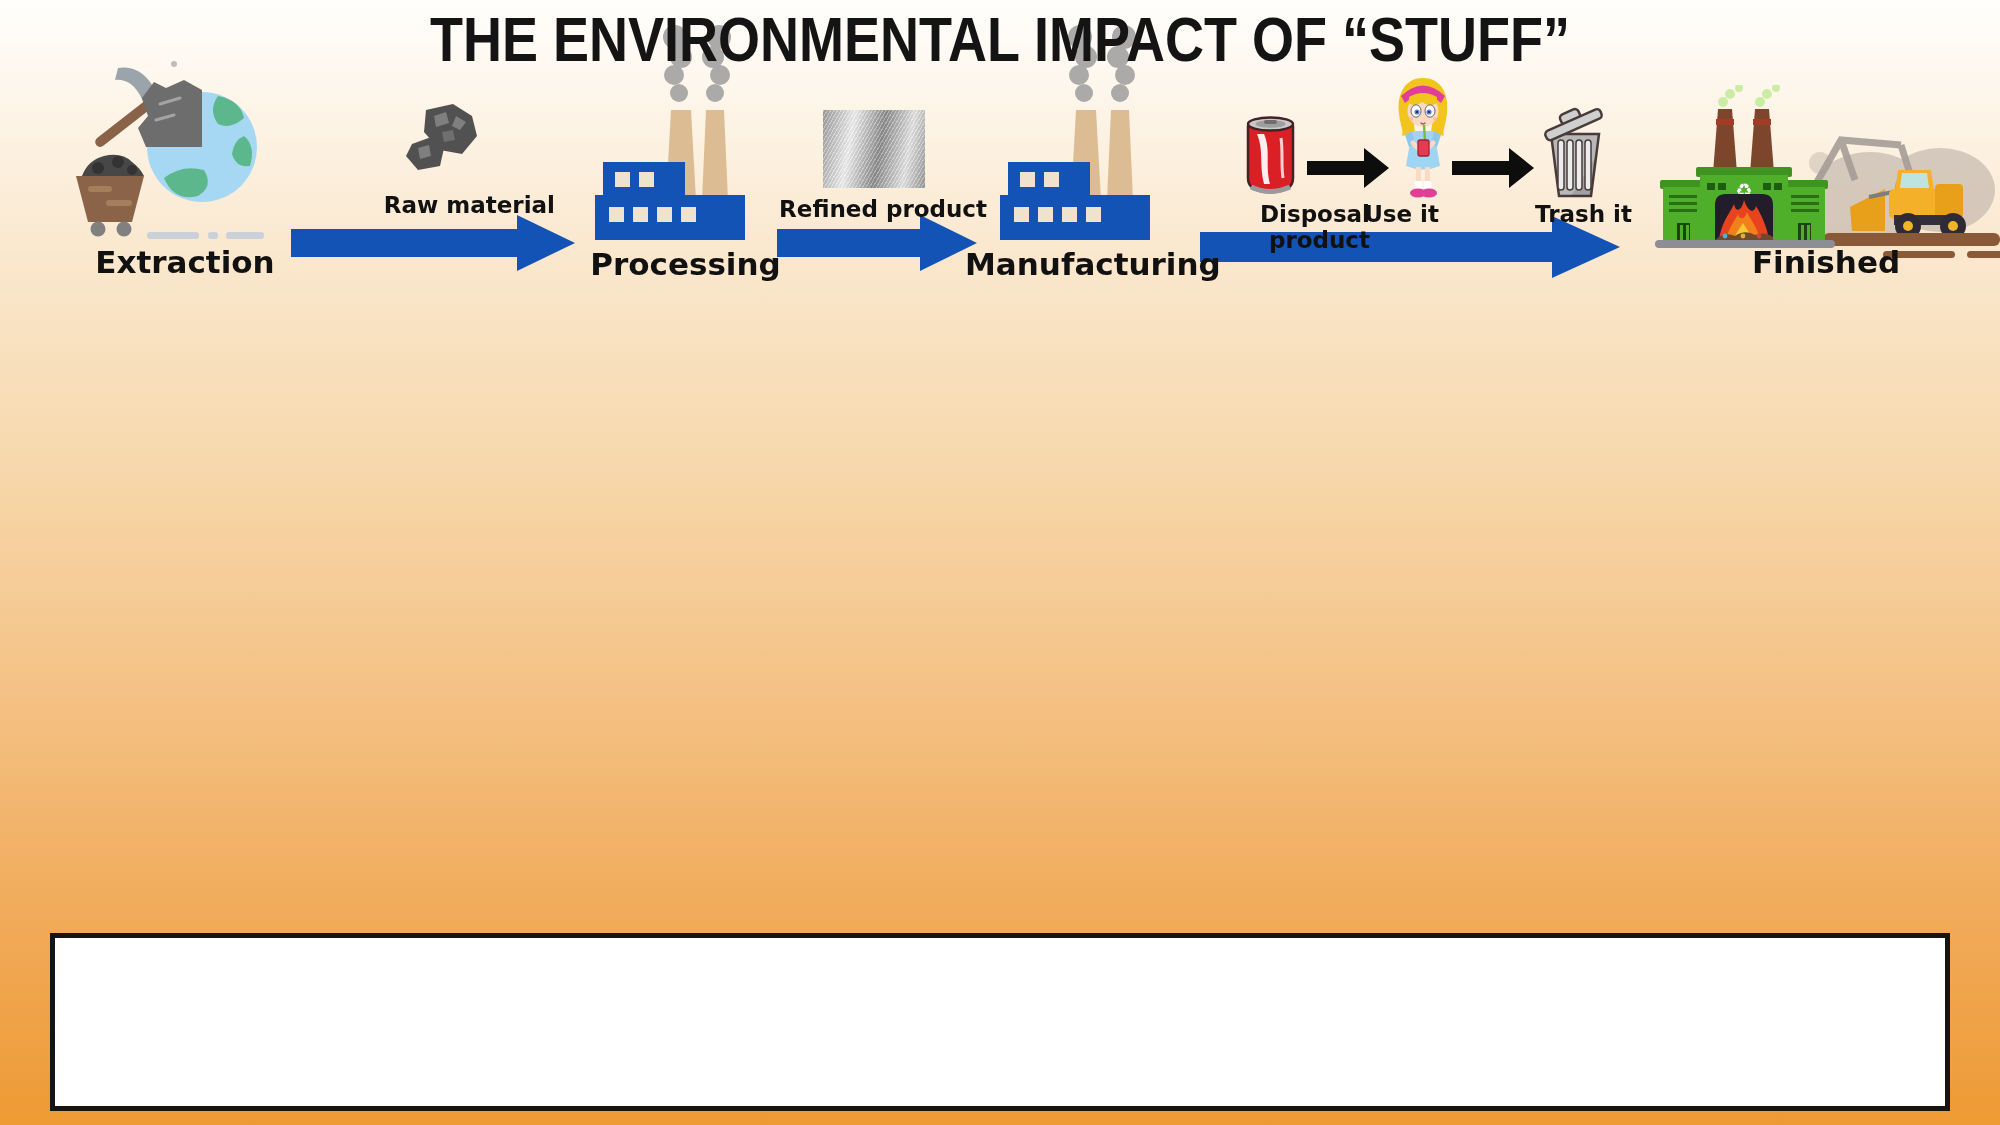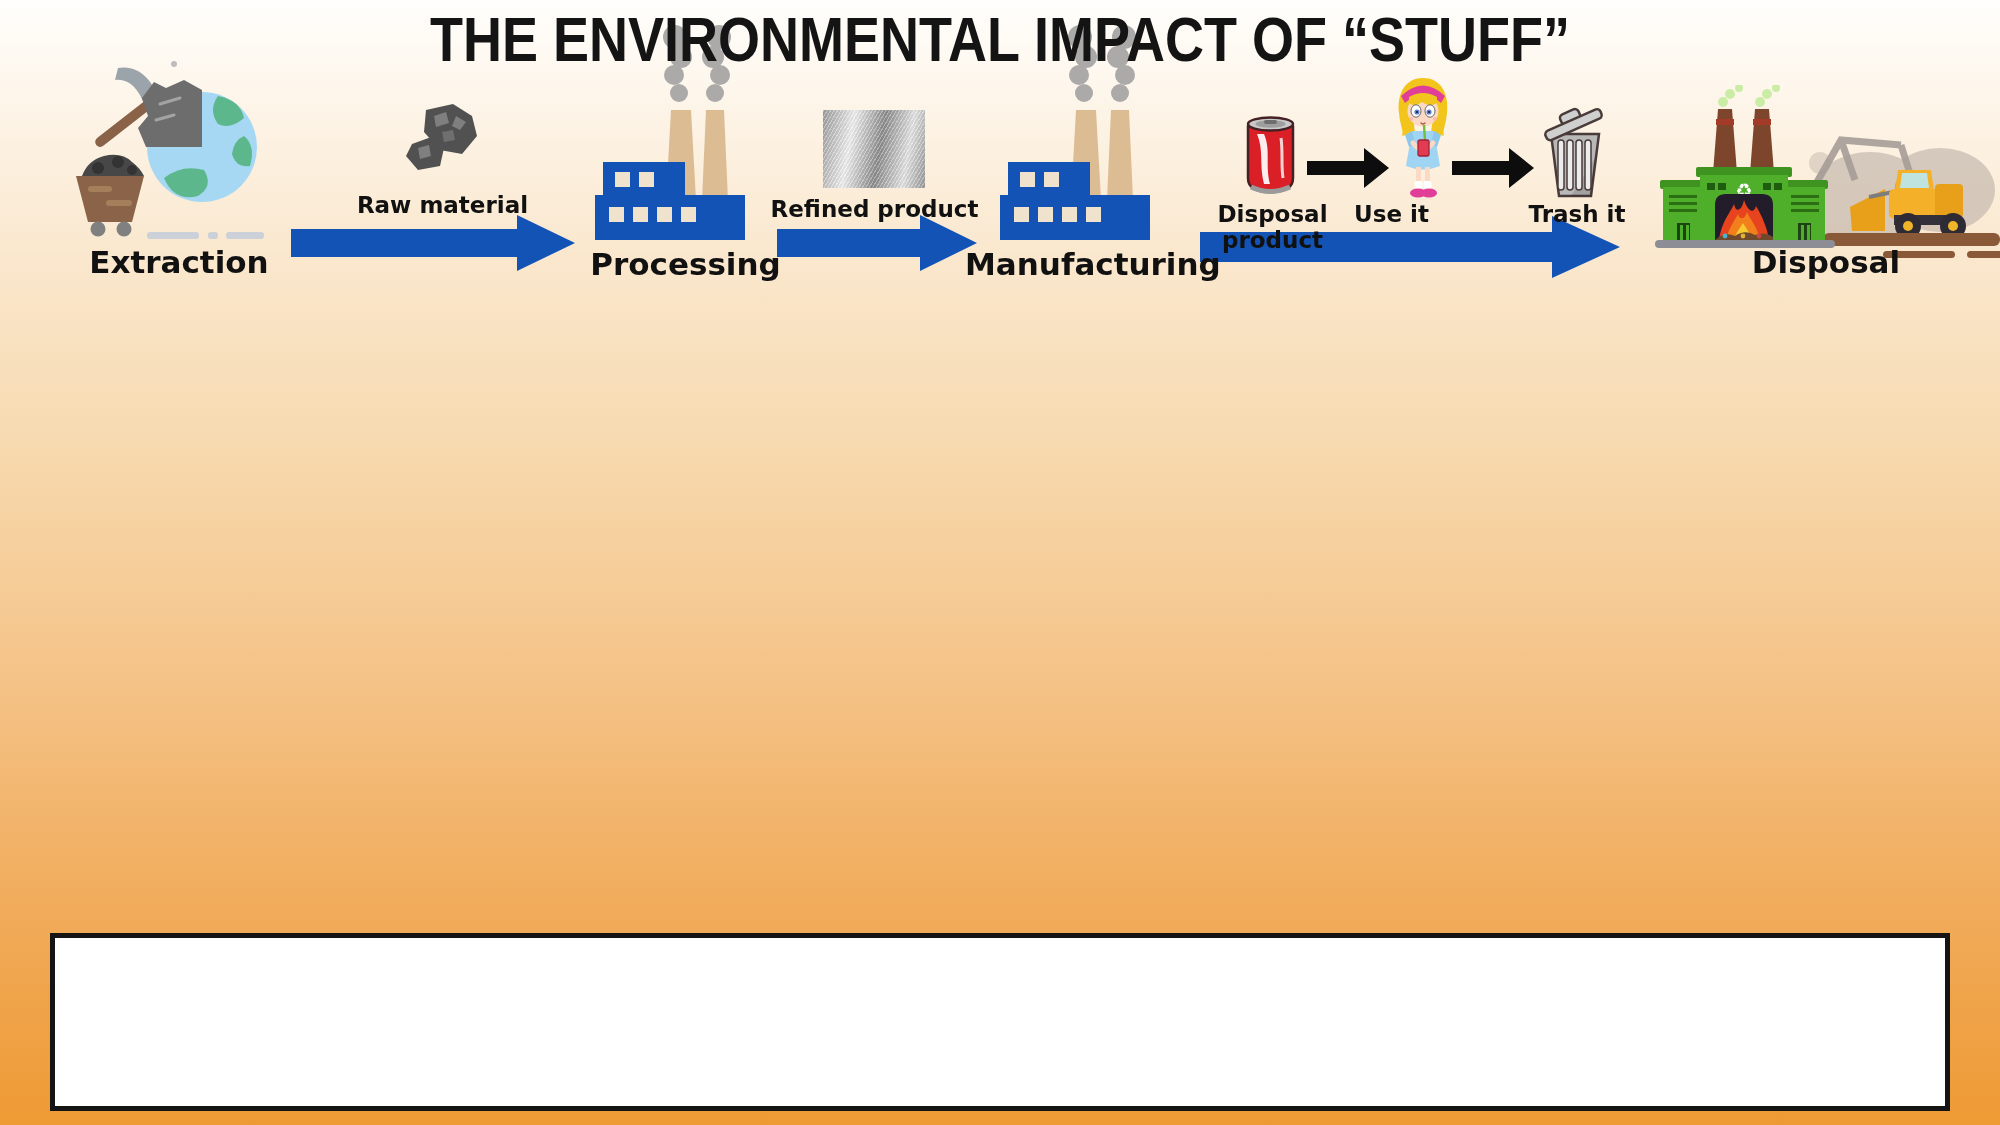--- a/index.html
+++ b/index.html
@@ -11,21 +11,21 @@
   .abs{position:absolute;}
   .title{
     left:0;right:0;top:2px;text-align:center;z-index:6;color:#141414;
     font-family:"Liberation Sans",sans-serif;font-weight:bold;font-size:54px;
     transform:scaleY(1.18);transform-origin:top center;letter-spacing:0px;
   }
   .stage-label{
     text-align:center;font-weight:700;font-size:31px;color:#111;z-index:4;
   }
   .flow-label{
-    text-align:center;font-weight:700;font-size:23px;color:#111;z-index:4;
+    text-align:right;font-weight:700;font-size:23px;color:#111;z-index:4;
   }
   .metal{
     left:823px;top:110px;width:102px;height:78px;z-index:2;
     background:
       repeating-linear-gradient(-60deg,rgba(255,255,255,.28) 0 1px,rgba(0,0,0,.06) 1px 3px),
       linear-gradient(100deg,#9e9e9e 0%,#f2f2f2 28%,#8f8f8f 55%,#e6e6e6 80%,#9a9a9a 100%);
   }
   .answer-box{
     left:50px;top:933px;width:1890px;height:168px;background:#ffffff;
     border:5px solid #141414;z-index:3;box-sizing:content-box;
@@ -61,21 +61,21 @@
   <rect x="20" y="128" width="24" height="6" rx="3" fill="#a57e5b"></rect>
   <rect x="38" y="142" width="26" height="6" rx="3" fill="#a57e5b"></rect>
   <circle cx="30" cy="171" r="7.5" fill="#808080"></circle>
   <circle cx="56" cy="171" r="7.5" fill="#808080"></circle>
   <g fill="#ccd0d8">
     <rect x="79" y="174" width="52" height="7" rx="3"></rect>
     <rect x="140" y="174" width="10" height="7" rx="3"></rect>
     <rect x="158" y="174" width="38" height="7" rx="3"></rect>
   </g>
 </svg>
-<div class="abs stage-label" style="left:54px;top:244px;width:250px">Extraction</div>
+<div class="abs stage-label" style="left:60px;top:244px;width:250px">Extraction</div>
 
 <svg class="abs" style="left:291px;top:215px;z-index:2" width="284" height="56" viewBox="0 0 284 56">
   <polygon points="0,14 226,14 226,0 284,28 226,56 226,42 0,42" fill="#1253b5"></polygon>
 </svg>
 
 <svg class="abs" style="left:398px;top:100px;z-index:2" width="85" height="88" viewBox="0 0 85 88">
   <path d="M28,10 L55,4 L74,16 L79,36 L64,54 L42,50 L26,32 Z" fill="#515151"></path>
   <path d="M14,44 L36,36 L46,48 L42,66 L20,70 L8,56 Z" fill="#515151"></path>
   <polygon points="36,16 48,12 51,23 38,27" fill="#7f7f7f"></polygon>
   <polygon points="58,16 68,22 62,30 54,26" fill="#7f7f7f"></polygon>
@@ -307,15 +307,15 @@
     </g>
     <g fill="#4fae2a">
       <rect x="25" y="140" width="3" height="15"></rect>
         <rect x="31" y="140" width="3" height="15"></rect>
       <rect x="146" y="140" width="3" height="15"></rect>
         <rect x="152" y="140" width="3" height="15"></rect>
     </g>
     <rect x="0" y="155" width="180" height="8" rx="4" fill="#8d8d95"></rect>
   </g>
 </svg>
-<div class="abs stage-label" style="left:1726px;top:244px;width:200px">Disposal</div>
+<div class="abs stage-label" style="left:1726px;top:244px;width:200px">Finished</div>
 
 <div class="abs answer-box"></div>
 
 </body></html>

